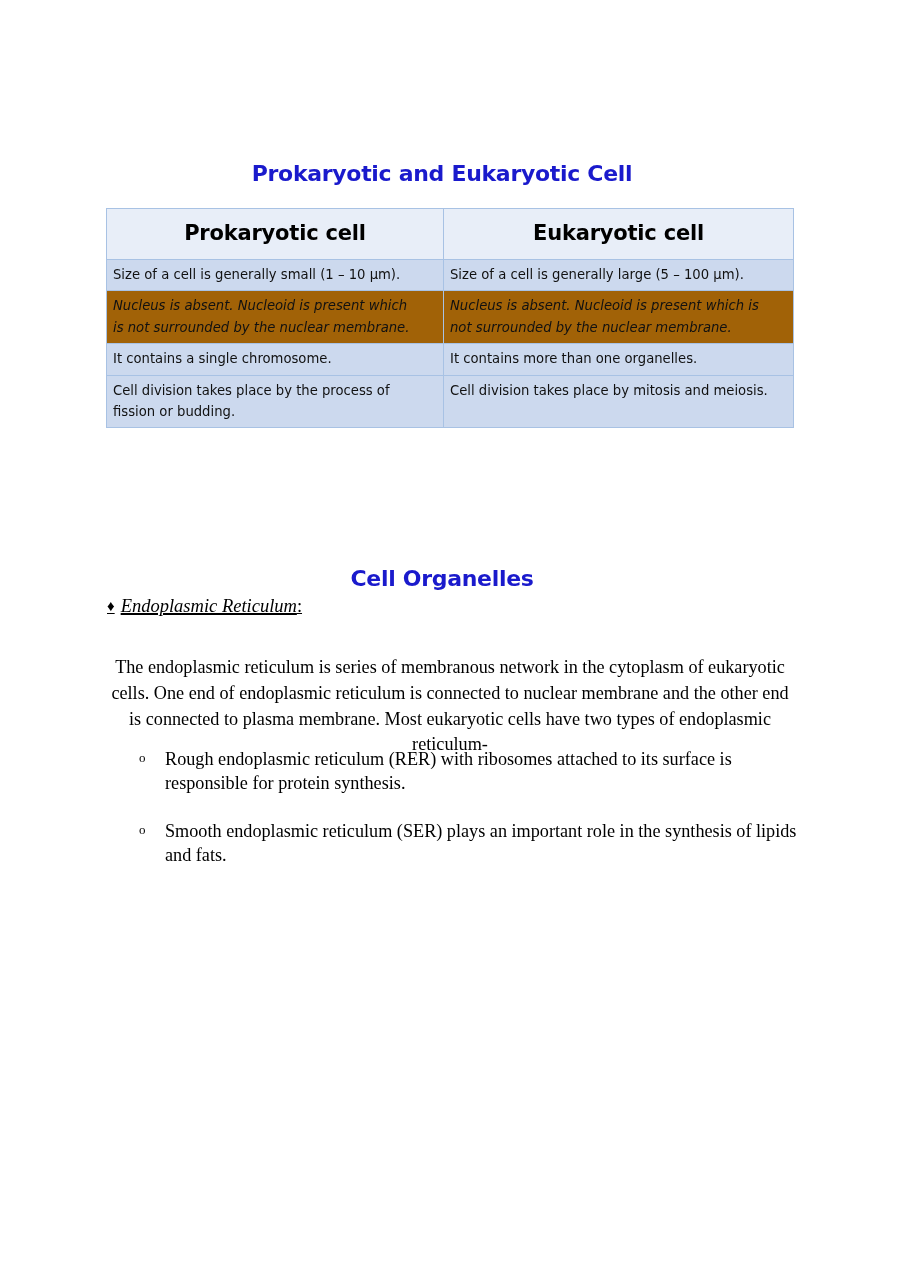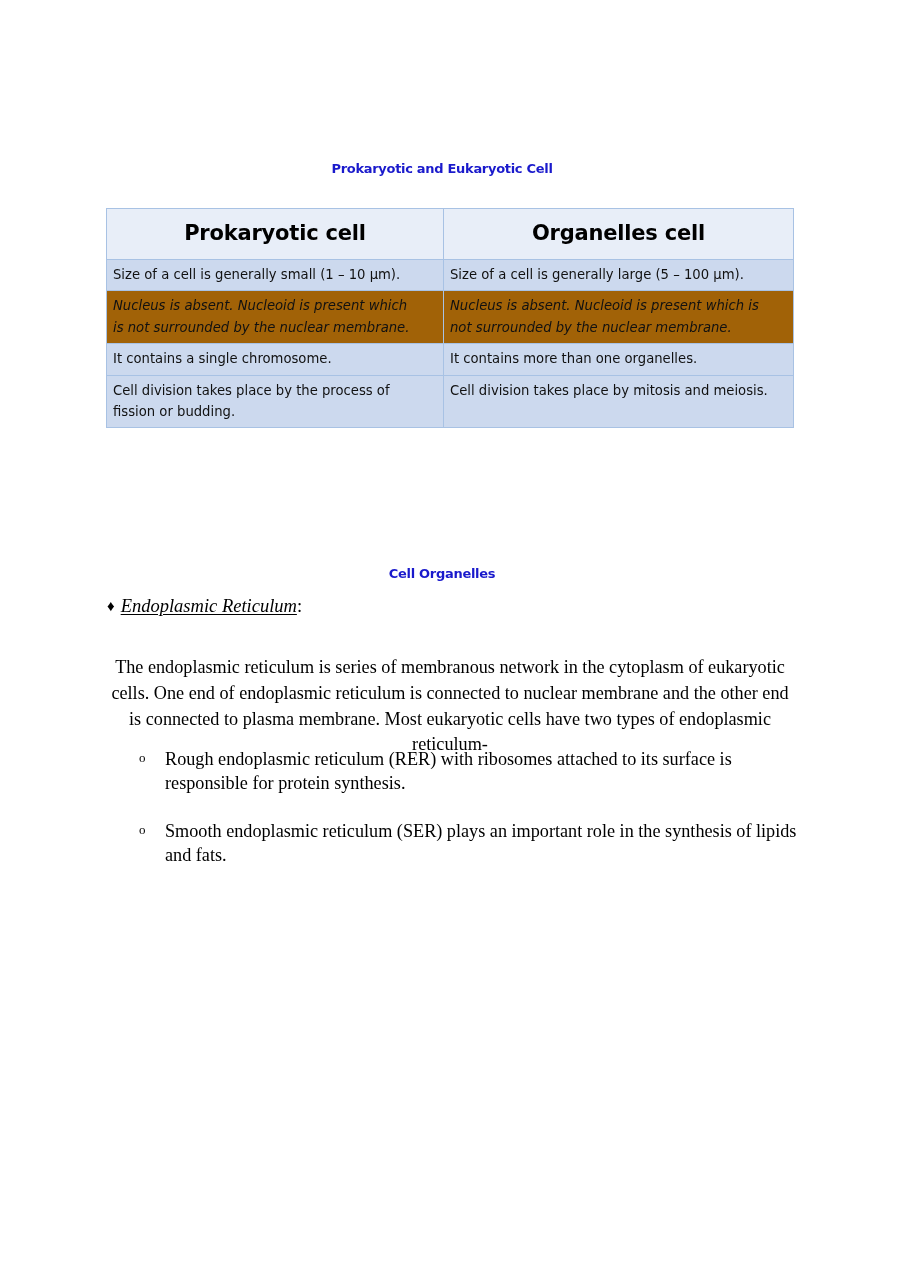--- a/index.html
+++ b/index.html
@@ -25,21 +25,21 @@
   }
 
   
   .doc-heading {
     position: absolute;
     left: 0;
     width: 884px;
     text-align: center;
     font-family: "DejaVu Sans", "Liberation Sans", sans-serif;
     font-weight: bold;
-    font-size: 13px;
+    font-size: 22px;
     letter-spacing: -0.3px;
     color: #1a1 acc;
     color: #1a1acc;
   }
   #heading-main { top: 161px; }
   #heading-organelles { top: 566px; }
 
   
   .cmp-table {
     position: absolute;
@@ -77,20 +77,21 @@
   .cmp-table tbody tr.shade-b td { background: #a16207; font-style: italic; }
 
   
   .subheading {
     position: absolute;
     left: 107px;
     top: 595px;
     font-size: 18.5px;
     line-height: 1.2;
     white-space: nowrap;
+    text-decoration: underline;
   }
   .subheading .diamond {
     font-size: 15px;
     vertical-align: 1px;
     margin-right: 6px;
   }
   .subheading .term {
     font-style: italic;
     text-decoration: underline;
     text-underline-offset: 2px;
@@ -140,21 +141,21 @@
   <div class="doc-heading" id="heading-main">Prokaryotic and Eukaryotic Cell</div>
 
   <table class="cmp-table">
     <colgroup>
         <col class="c1">
         <col class="c2">
       </colgroup>
     <thead>
       <tr>
         <th>Prokaryotic cell</th>
-        <th>Organelles cell</th>
+        <th>Eukaryotic cell</th>
       </tr>
     </thead>
     <tbody>
       <tr class="shade-a">
         <td>Size of a cell is generally small (1 – 10 µm).</td>
         <td>Size of a cell is generally large (5 – 100 µm).</td>
       </tr>
       <tr class="shade-b">
         <td>Nucleus is absent. Nucleoid is present which is not surrounded by the nuclear membrane.</td>
         <td>Nucleus is absent. Nucleoid is present which is not surrounded by the nuclear membrane.</td>

